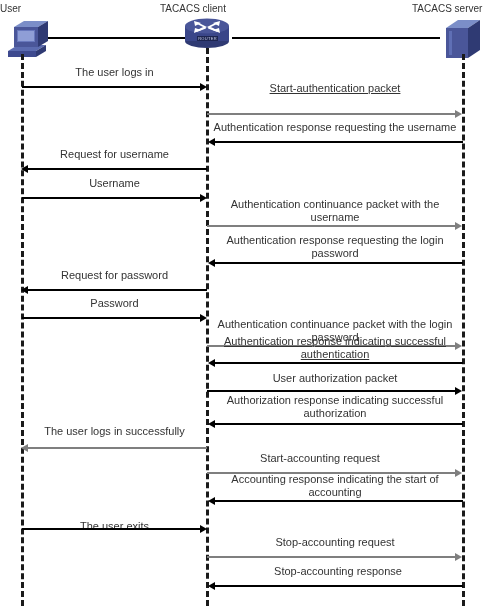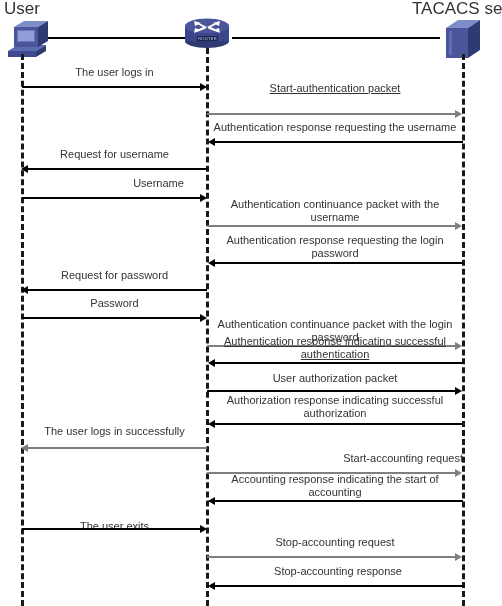--- a/index.html
+++ b/index.html
@@ -13,24 +13,23 @@
   #diagram {
     position: relative;
     width: 502px;
     height: 606px;
     background: #ffffff;
     overflow: hidden;
   }
   
   .actor-label {
     position: absolute;
-    font-size: 17px;
+    font-size: 10px;
     color: #333333;
     white-space: nowrap;
-    text-align: center;
     line-height: 13px;
   }
   
   .lifeline {
     position: absolute;
     width: 0;
     border-left: 3px dashed #1a1a1a;
   }
   
   .wire {
@@ -73,20 +72,21 @@
   }
   .icon svg { display: block; }
 </style>
 </head>
 <body>
 
 <div id="diagram">
 
   <div class="actor-label" style="left:0px; top:2px; width:44px;">User</div>
 
+  <div class="actor-label" style="left:160px; top:2px; width:94px;">TACACS client</div>
 
   <div class="actor-label" style="left:412px; top:2px; width:100px;">TACACS server</div>
 
   <div class="wire" style="left:48px; top:37px; width:162px;"></div>
   <div class="wire" style="left:232px; top:37px; width:208px;"></div>
 
   <div class="icon" style="left:6px; top:17px; width:46px; height:42px;">
     <svg width="46" height="42" viewBox="0 0 46 42">
 
       <polygon points="2,34 12,28 40,28 30,34" fill="#5b6bb0"></polygon>
@@ -158,21 +158,21 @@
     <div class="arrow-head left" style="left:208px; top:138px;"></div>
   </div>
 
   <div>
     <div class="msg-text" style="left:22px; top:148px; width:185px;">Request for username</div>
     <div class="msg-line" style="left:28px; top:168px; width:179px;"></div>
     <div class="arrow-head left" style="left:21px; top:165px;"></div>
   </div>
 
   <div>
-    <div class="msg-text" style="left:22px; top:177px; width:185px;padding-left:44px;">Username</div>
+    <div class="msg-text" style="left:22px; top:177px; width:185px;">Username</div>
     <div class="msg-line" style="left:22px; top:197px; width:182px;"></div>
     <div class="arrow-head right" style="left:200px; top:194px;"></div>
   </div>
 
   <div>
     <div class="msg-text" style="left:215px; top:198px; width:240px;">Authentication continuance packet with the username</div>
     <div class="msg-line gray" style="left:207px; top:225px; width:248px;"></div>
     <div class="arrow-head gray right" style="left:455px; top:222px;"></div>
   </div>
 
@@ -218,21 +218,21 @@
     <div class="arrow-head left" style="left:208px; top:420px;"></div>
   </div>
 
   <div>
     <div class="msg-text" style="left:22px; top:425px; width:185px;">The user logs in successfully</div>
     <div class="msg-line gray" style="left:28px; top:447px; width:179px;"></div>
     <div class="arrow-head gray left" style="left:21px; top:444px;"></div>
   </div>
 
   <div>
-    <div class="msg-text" style="left:207px; top:452px; width:256px;text-align:right;">Start-accounting request</div>
+    <div class="msg-text" style="left:192px; top:452px; width:256px;">Start-accounting request</div>
     <div class="msg-line gray" style="left:207px; top:472px; width:248px;"></div>
     <div class="arrow-head gray right" style="left:455px; top:469px;"></div>
   </div>
 
   <div>
     <div class="msg-text" style="left:215px; top:473px; width:240px;">Accounting response indicating the start of accounting</div>
     <div class="msg-line" style="left:215px; top:500px; width:248px;"></div>
     <div class="arrow-head left" style="left:208px; top:497px;"></div>
   </div>
 

